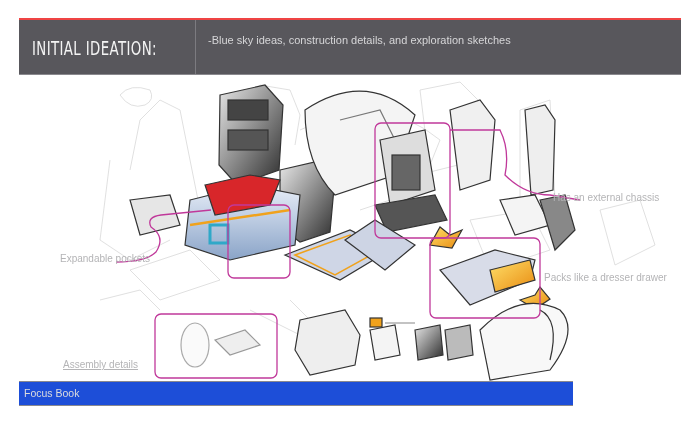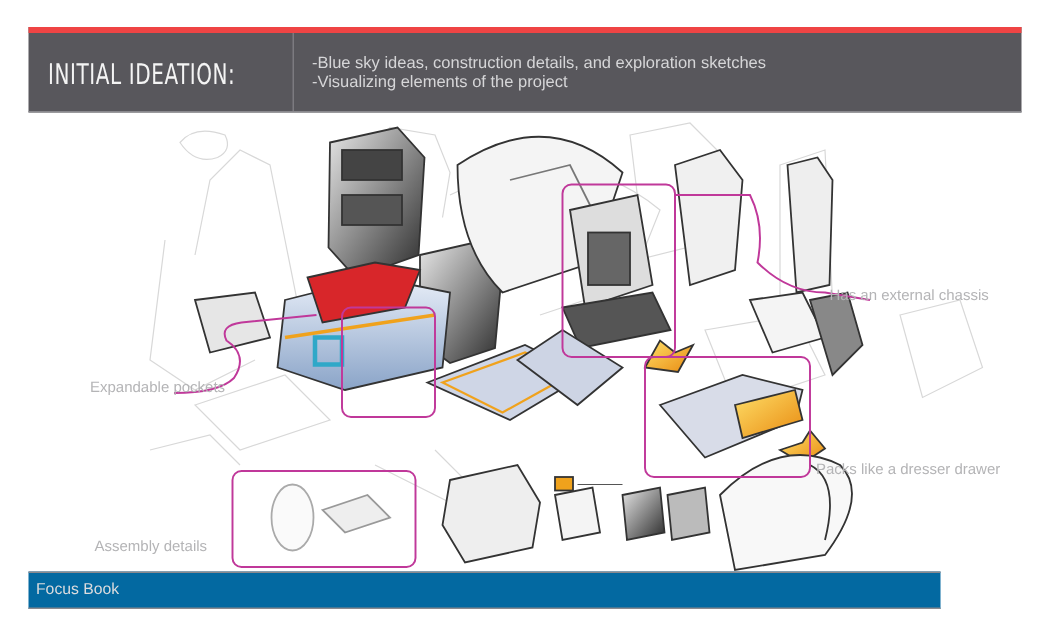--- a/index.html
+++ b/index.html
@@ -1,34 +1,33 @@
 <!DOCTYPE html>
 <html><head>
 <meta charset="utf-8">
 <style>
   html, body { margin: 0; padding: 0; background: #ffffff; }
   body { width: 700px; height: 425px; position: relative; overflow: hidden; font-family: "DejaVu Sans", sans-serif; }
-  .header { position: absolute; left: 19px; top: 18px; width: 662px; height: 57px; background: #58575c; border-top: 4px solid #ef4444; border-bottom: 1px solid #8a898e; box-sizing: border-box; }
+  .header { position: absolute; left: 19px; top: 18px; width: 662px; height: 57px; background: #58575c; border-top: 2px solid #ef4444; border-bottom: 1px solid #8a898e; box-sizing: border-box; }
   .header .title { position: absolute; left: 13px; top: 17px; color: #f4f4f4; font-family: "DejaVu Sans Condensed", "DejaVu Sans", sans-serif; font-size: 19px; letter-spacing: 0.5px; transform: scaleX(0.78); transform-origin: left center; font-weight: normal; }
   .header .divider { position: absolute; left: 176px; top: 0; width: 1px; height: 100%; background: #7c7b80; }
   .header .bullets { position: absolute; left: 189px; top: 14px; color: #d6d6d8; font-family: "Liberation Sans", sans-serif; font-size: 11px; line-height: 13px; }
   .sketch { position: absolute; left: 0; top: 76px; width: 700px; height: 305px; }
   .label { position: absolute; color: #b4b4b6; font-family: "Liberation Sans", sans-serif; font-size: 10px; white-space: nowrap; text-align: right; }
-  .footer { position: absolute; left: 19px; top: 381px; width: 608px; height: 25px; background: #0369a1; border-top: 1px solid #8a898e; border-bottom: 1px solid #8a898e; box-sizing: border-box; }
+  .footer { position: absolute; left: 19px; top: 381px; width: 554px; height: 25px; background: #1d4ed8; border-top: 1px solid #8a898e; border-bottom: 1px solid #8a898e; box-sizing: border-box; }
   .footer span { position: absolute; left: 5px; top: 5px; color: #dcdcde; font-family: "Liberation Sans", sans-serif; font-size: 10.5px; }
 </style>
 </head>
 <body>
 
 <div class="header">
   <div class="title">INITIAL IDEATION:</div>
   <div class="divider"></div>
   <div class="bullets">
     <div>-Blue sky ideas, construction details, and exploration sketches</div>
-    <div>-Visualizing elements of the project</div>
   </div>
 </div>
 
 <svg class="sketch" viewBox="0 76 700 305" width="700" height="305">
   <defs>
     <linearGradient id="gDark" x1="0" y1="0" x2="1" y2="1">
       <stop offset="0" stop-color="#e8e8e8"></stop>
         <stop offset="0.5" stop-color="#8a8a8a"></stop>
         <stop offset="1" stop-color="#2a2a2a"></stop>
     </linearGradient>
@@ -96,19 +95,19 @@
     <path d="M116 262 q30 0 40 -10 q10 -15 -5 -25 q-5 -10 10 -12 l50 -5"></path>
     <rect x="228" y="205" width="62" height="73" rx="6"></rect>
     <rect x="375" y="123" width="75" height="115" rx="6"></rect>
     <path d="M450 130 l50 0 q10 20 5 45 q20 20 45 20 l30 5"></path>
     <rect x="430" y="238" width="110" height="80" rx="6"></rect>
     <rect x="155" y="314" width="122" height="64" rx="6"></rect>
   </g>
 </svg>
 
 <div class="label" style="left:12px; top:253px;margin-left:48px;">Expandable pockets</div>
-<div class="label" style="left:63px; top:359px;">Assembly details</div>
+<div class="label" style="left:63px; top:359px;text-decoration:underline;">Assembly details</div>
 <div class="label" style="left:553px; top:192px;">Has an external chassis</div>
-<div class="label" style="left:544px; top:272px;margin-top:36px;">Packs like a dresser drawer</div>
+<div class="label" style="left:544px; top:272px;">Packs like a dresser drawer</div>
 
 <div class="footer">
   <span>Focus Book</span>
 </div>
 
 </body></html>

